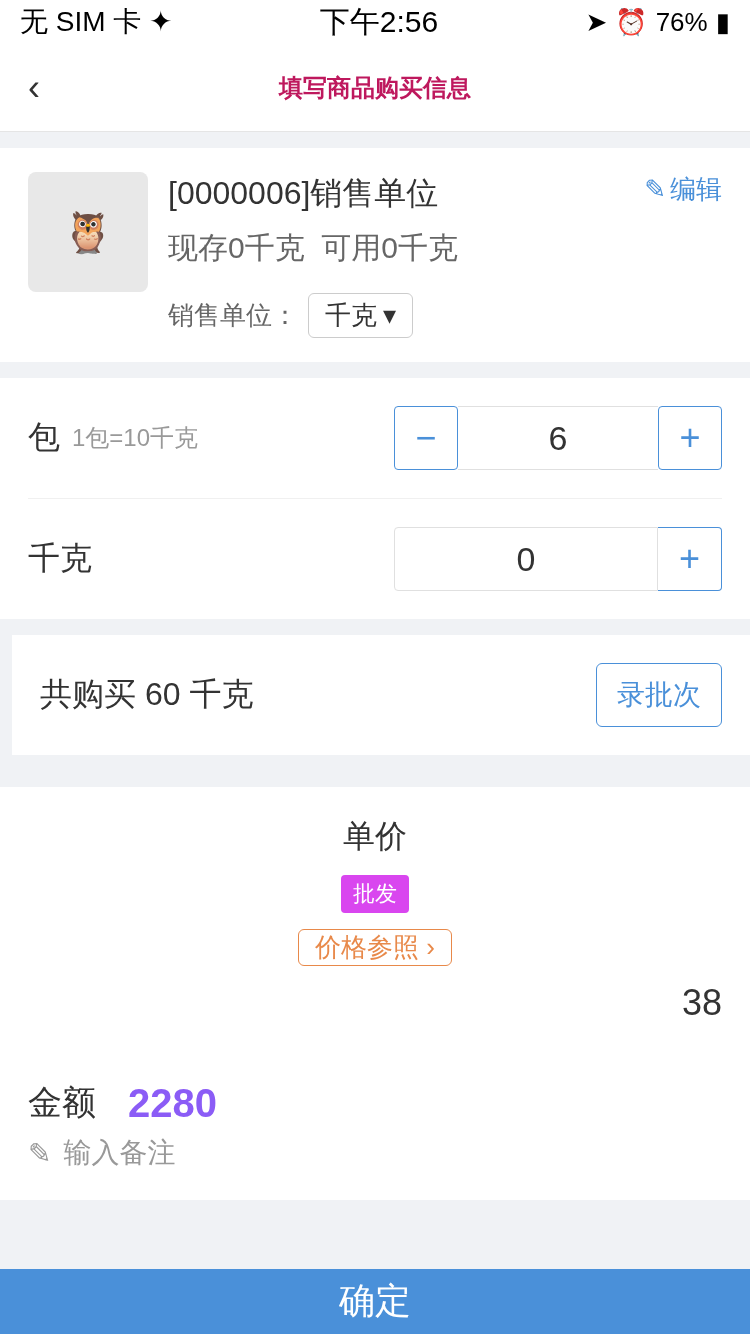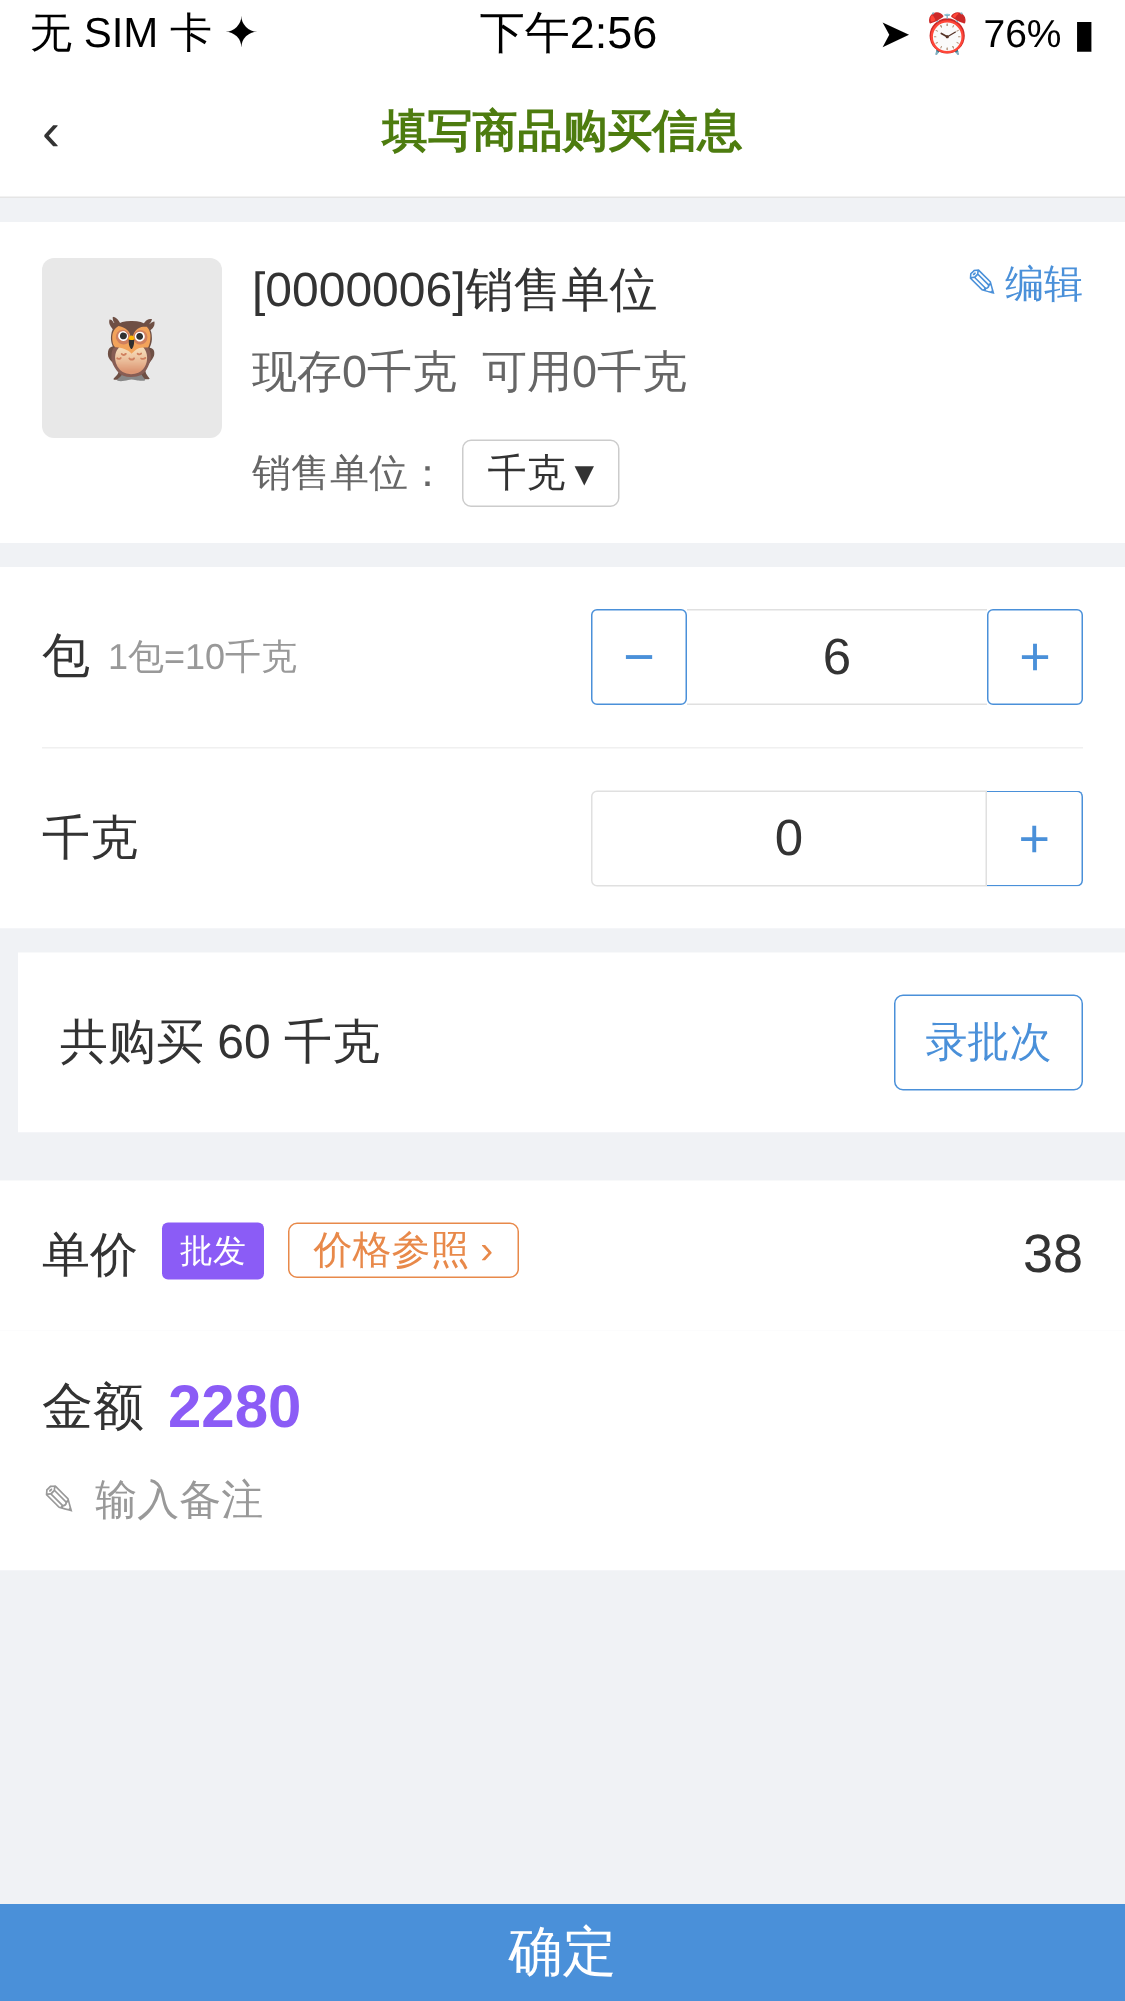--- a/index.html
+++ b/index.html
@@ -41,23 +41,23 @@
       position: relative;
     }
     .nav-back {
       position: absolute;
       left: 28px;
       font-size: 36px;
       color: #333;
       cursor: pointer;
     }
     .nav-title {
-      font-size: 30px;
+      font-size: 24px;
       font-weight: 600;
-      color: #4d7c0f;
+      color: #be185d;
     }
 
     
     .product-card {
       background: #fff;
       padding: 24px 28px;
       display: flex;
       align-items: flex-start;
       gap: 20px;
       margin-top: 16px;
@@ -212,29 +212,30 @@
       font-size: 28px;
       cursor: pointer;
     }
 
     
     .price-section {
       background: #fff;
       padding: 28px;
       margin-top: 16px;
       display: flex;
-      align-items: flex-start;
+      align-items: center;
       gap: 16px;
+      flex-direction: column;
     }
     .price-label {
       font-size: 32px;
       color: #333;
     }
     .price-tag-badge {
-      background: #8b5cf6;
+      background: #d946ef;
       color: #fff;
       font-size: 22px;
       padding: 4px 12px;
       border-radius: 4px;
     }
     .price-ref-btn {
       border: 1px solid #e8894a;
       color: #e8894a;
       background: #fff;
       border-radius: 6px;
@@ -254,22 +255,22 @@
 
     
     .amount-section {
       background: #fff;
       padding: 28px;
       margin-top: 0;
     }
     .amount-row {
       display: flex;
       align-items: center;
-      gap: 16px;
-      margin-bottom: 20px;
+      gap: 32px;
+      margin-bottom: 8px;
     }
     .amount-label {
       font-size: 34px;
       color: #333;
     }
     .amount-value {
       font-size: 40px;
       font-weight: 600;
       color: #8b5cf6;
     }

